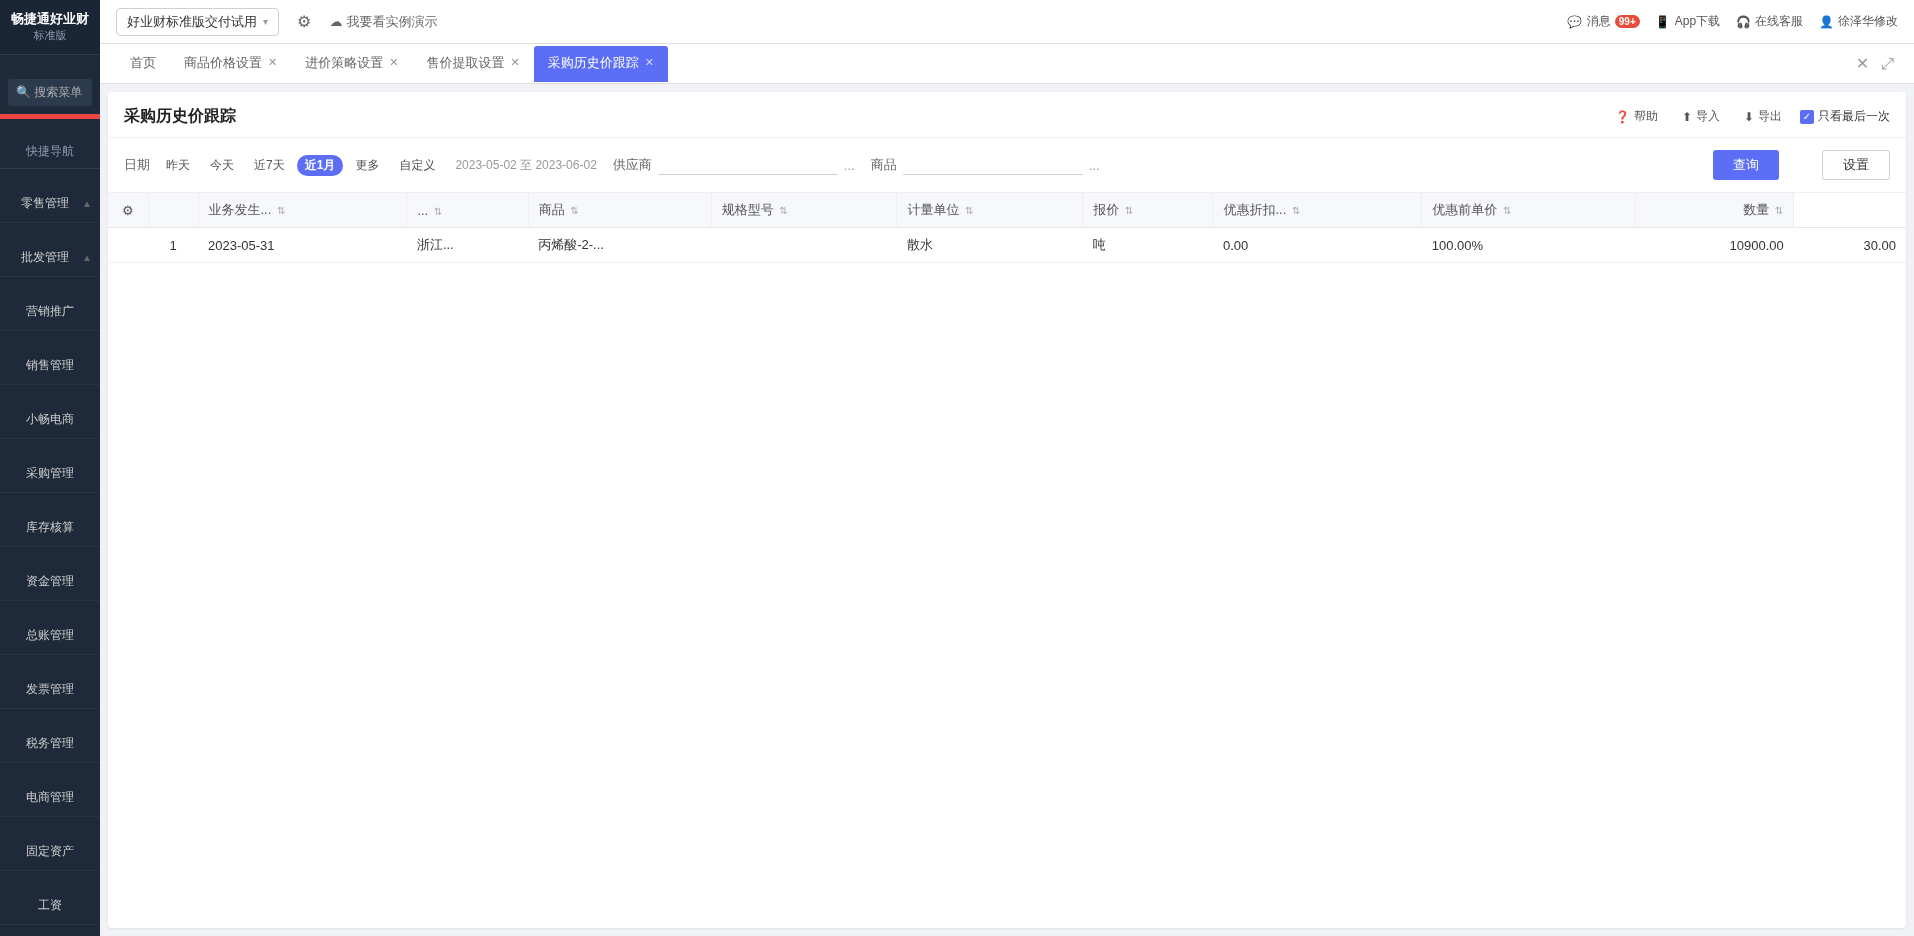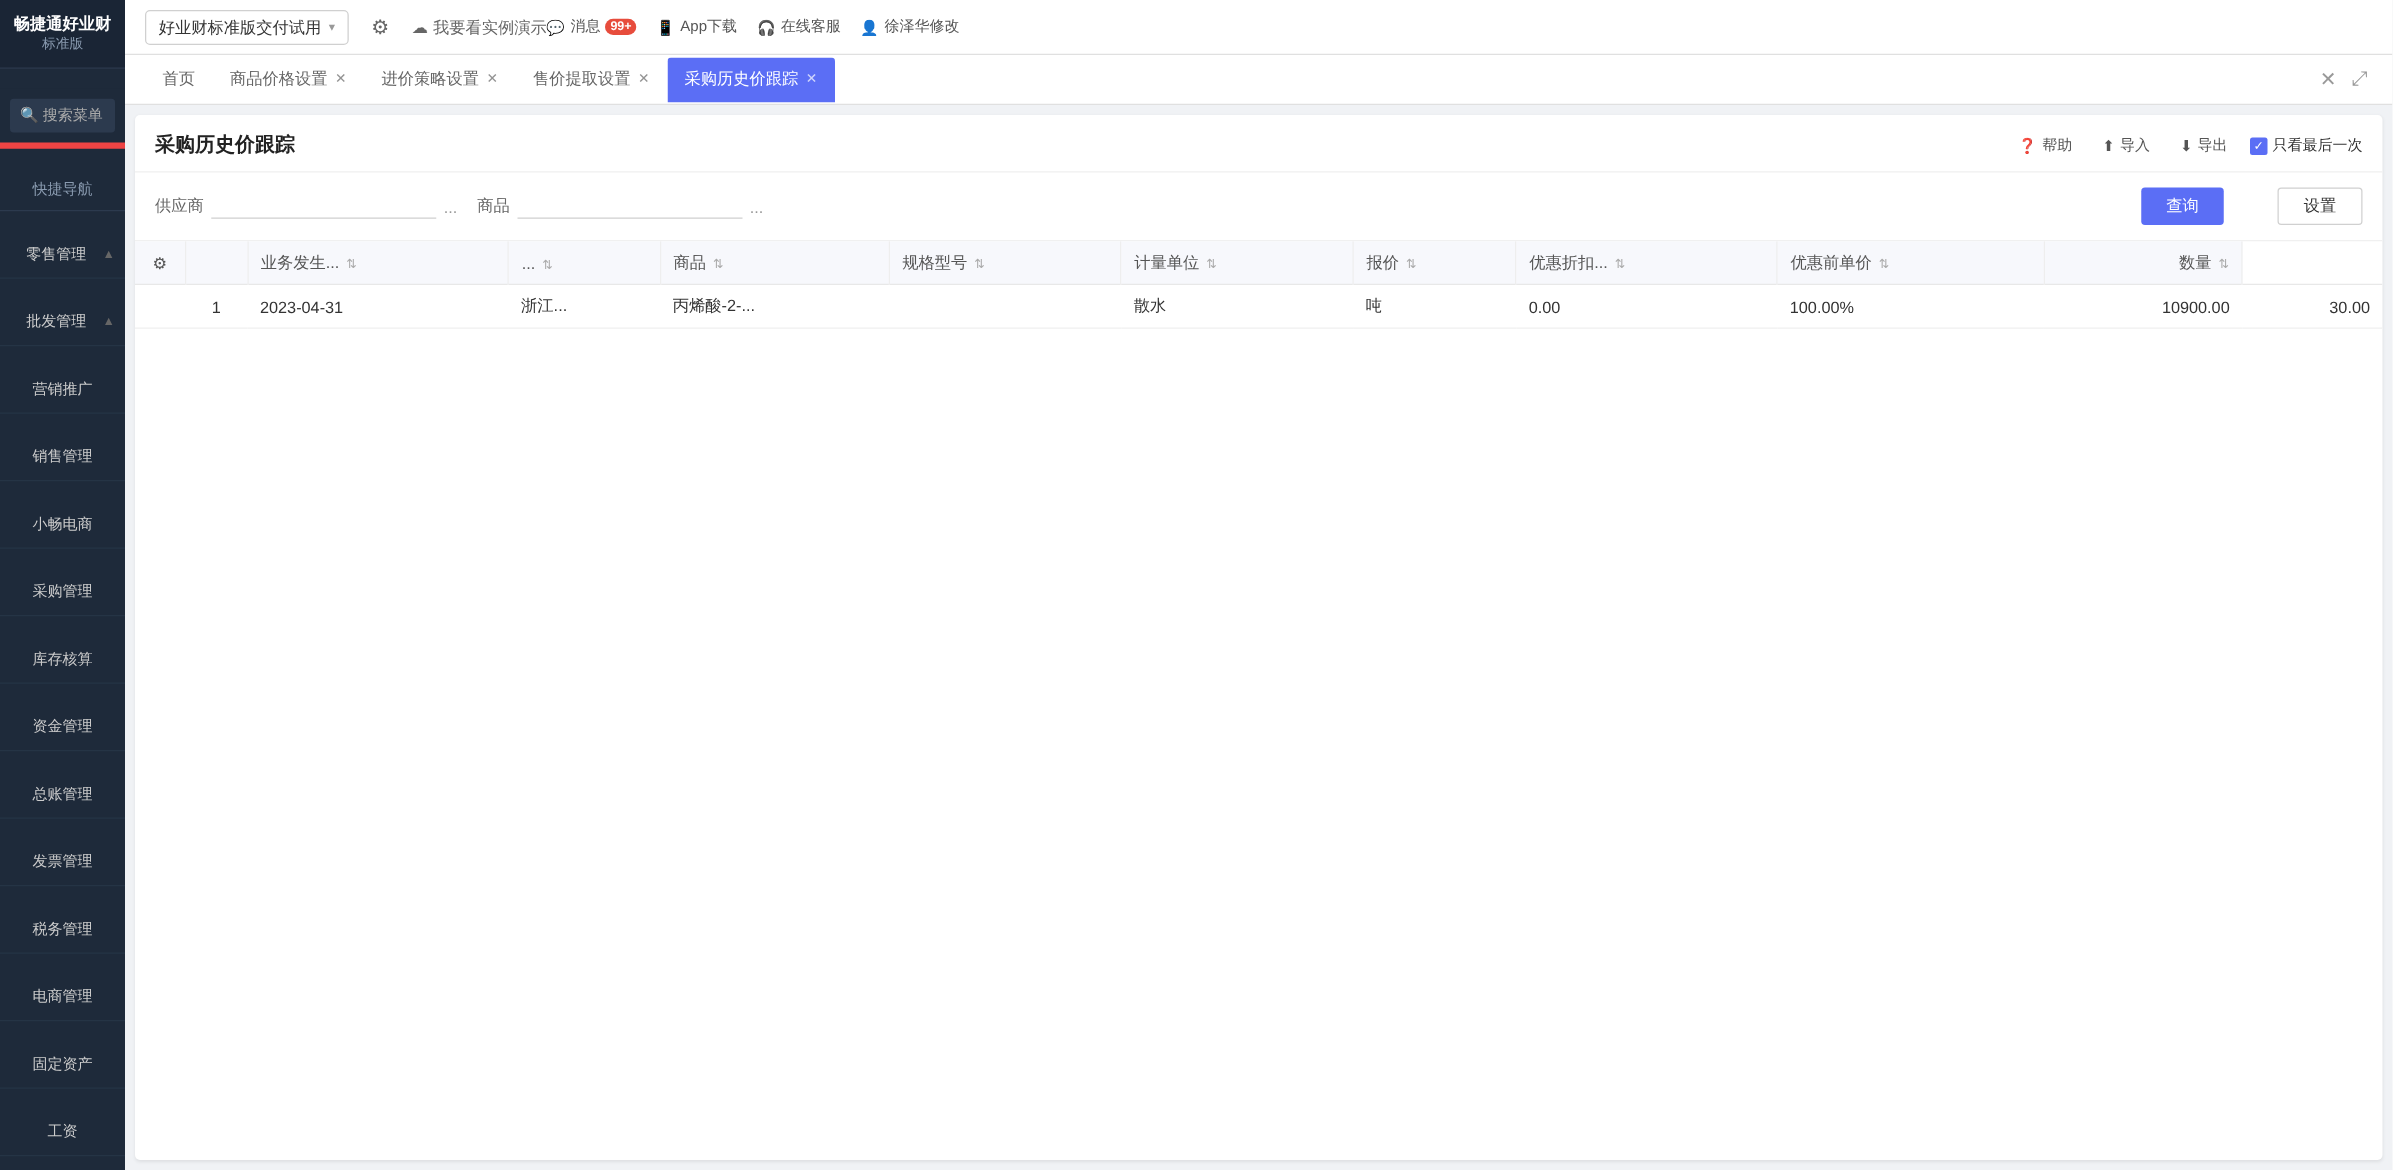--- a/index.html
+++ b/index.html
@@ -93,21 +93,21 @@
     }
 
     
     .topbar {
       background: #fff;
       border-bottom: 1px solid #e0e0e0;
       padding: 0 16px;
       height: 44px;
       display: flex;
       align-items: center;
-      justify-content: flex-start;
+      justify-content: space-between;
       flex-shrink: 0;
     }
     .topbar-left {
       display: flex;
       align-items: center;
       gap: 10px;
     }
     .version-selector {
       display: flex;
       align-items: center;
@@ -571,20 +571,32 @@
           <span>导出</span>
         </button>
         <div class="only-last-checkbox">
           <span class="checkbox-blue">✓</span>
           <span>只看最后一次</span>
         </div>
       </div>
     </div>
 
     <div class="filter-area">
+      <div class="filter-group">
+        <span class="filter-label">日期</span>
+        <div class="filter-date-btns">
+          <button class="date-btn">昨天</button>
+          <button class="date-btn">今天</button>
+          <button class="date-btn">近7天</button>
+          <button class="date-btn active">近1月</button>
+          <button class="date-btn">更多</button>
+          <button class="date-btn">自定义</button>
+        </div>
+        <span class="date-range-text">2023-05-02 至 2023-06-02</span>
+      </div>
 
       <div class="filter-input-group">
         <span class="filter-label">供应商</span>
         <input class="filter-input" type="text" style="">
         <span class="filter-ellipsis">...</span>
       </div>
 
       <div class="filter-input-group">
         <span class="filter-label">商品</span>
         <input class="filter-input" type="text" style="">
@@ -638,21 +650,21 @@
             <th style="text-align:right;">
               <span>数量</span>
               <span class="sort-arrows">⇅</span>
             </th>
           </tr>
         </thead>
         <tbody>
           <tr>
             <td class="col-settings"></td>
             <td class="col-index">1</td>
-            <td>2023-04-31</td>
+            <td>2023-05-31</td>
             <td>浙江...</td>
             <td>丙烯酸-2-...</td>
             <td></td>
             <td>
               <span>散水</span>
             </td>
             <td>吨</td>
             <td>0.00</td>
             <td>100.00%</td>
             <td style="text-align:right;">10900.00</td>

